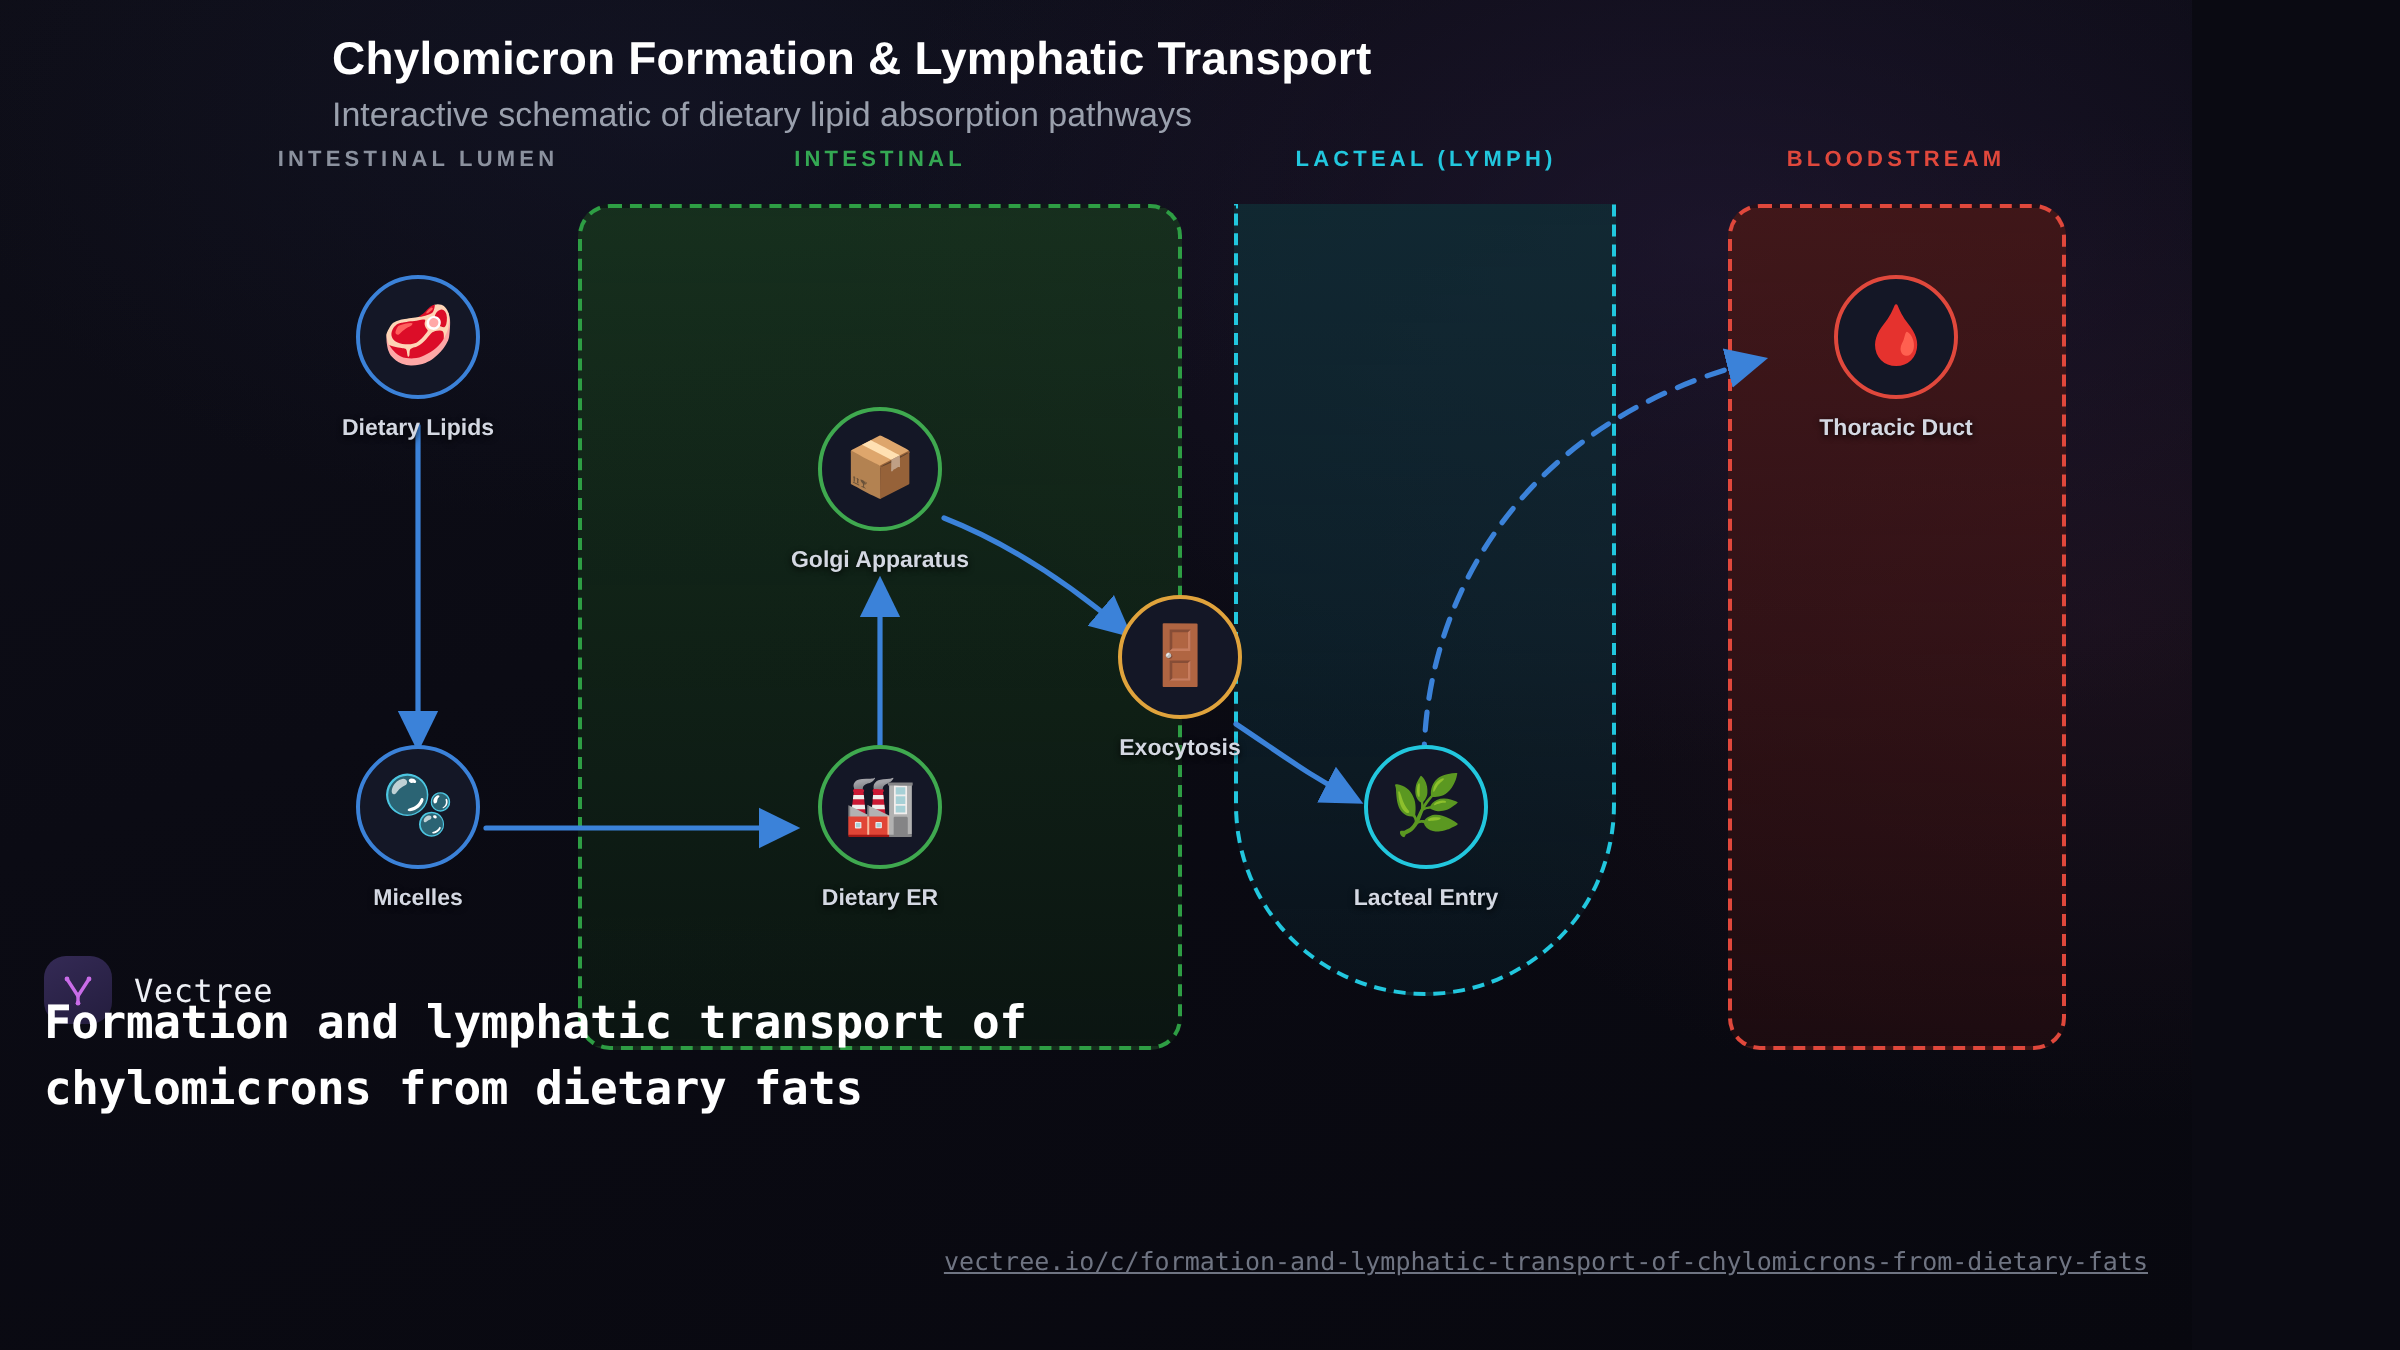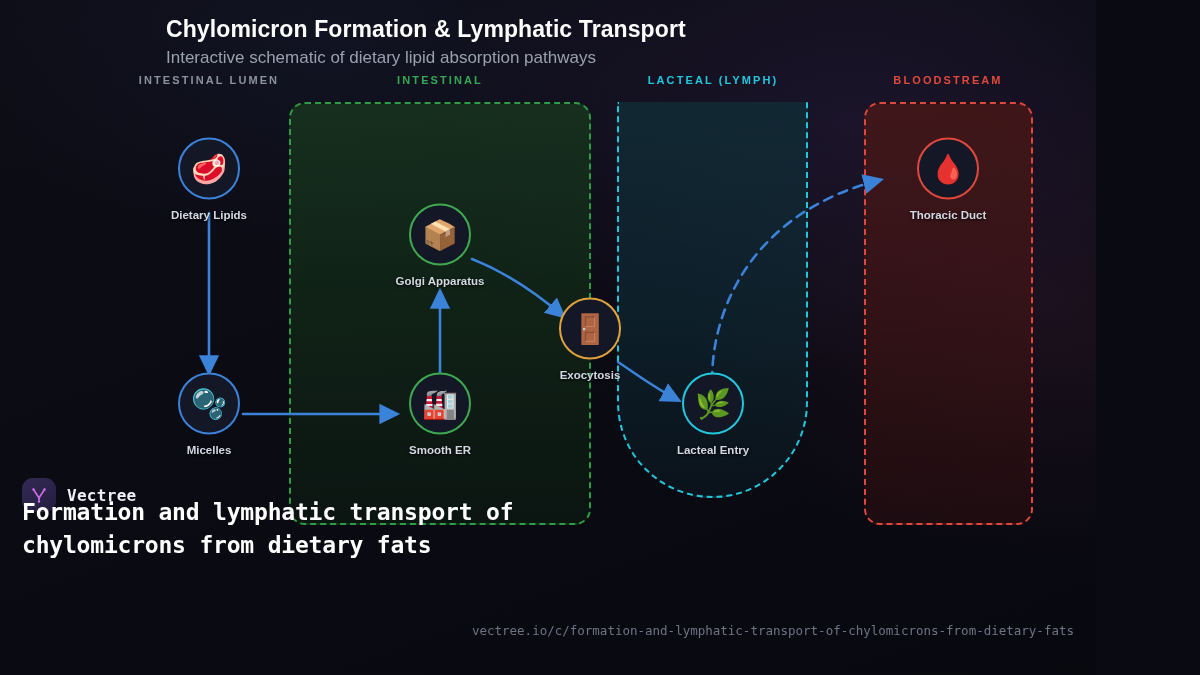--- a/index.html
+++ b/index.html
@@ -127,21 +127,21 @@
     width: 34px; height: 34px;
     border-radius: 11px;
     background: linear-gradient(150deg, #342a55 0%, #241d3e 100%);
     display: flex;
     align-items: center;
     justify-content: center;
   }
   #brand-name {
     font-family: "DejaVu Sans Mono", monospace;
     font-size: 16px;
-    font-weight: bold;
+    font-weight: normal;
     color: #eef0f6;
     letter-spacing: 0.3px;
   }
 
   
   #caption {
     position: absolute;
     left: 22px; top: 496px;
     width: 500px;
     font-family: "DejaVu Sans Mono", monospace;
@@ -153,20 +153,21 @@
   }
 
   
   #url {
     position: absolute;
     right: 22px; top: 623px;
     font-family: "DejaVu Sans Mono", monospace;
     font-size: 12.5px;
     color: #6f7482;
     white-space: nowrap;
+    text-decoration: underline;
   }
 </style>
 </head>
 <body>
 
 <div id="stage">
 
   <div id="title">Chylomicron Formation &amp; Lymphatic Transport</div>
   <div id="subtitle">Interactive schematic of dietary lipid absorption pathways</div>
 
@@ -219,21 +220,21 @@
     <div class="node-circle" style="border-color:#3fa94f;">
       <span>📦</span>
     </div>
     <div class="node-label">Golgi Apparatus</div>
   </div>
 
   <div class="node" style="left:440px; top:414px;">
     <div class="node-circle" style="border-color:#3fa94f;">
       <span>🏭</span>
     </div>
-    <div class="node-label">Smooth ER</div>
+    <div class="node-label">Dietary ER</div>
   </div>
 
   <div class="node" style="left:590px; top:339px;">
     <div class="node-circle" style="border-color:#e0a33c;">
       <span>🚪</span>
     </div>
     <div class="node-label">Exocytosis</div>
   </div>
 
   <div class="node" style="left:713px; top:414px;">

